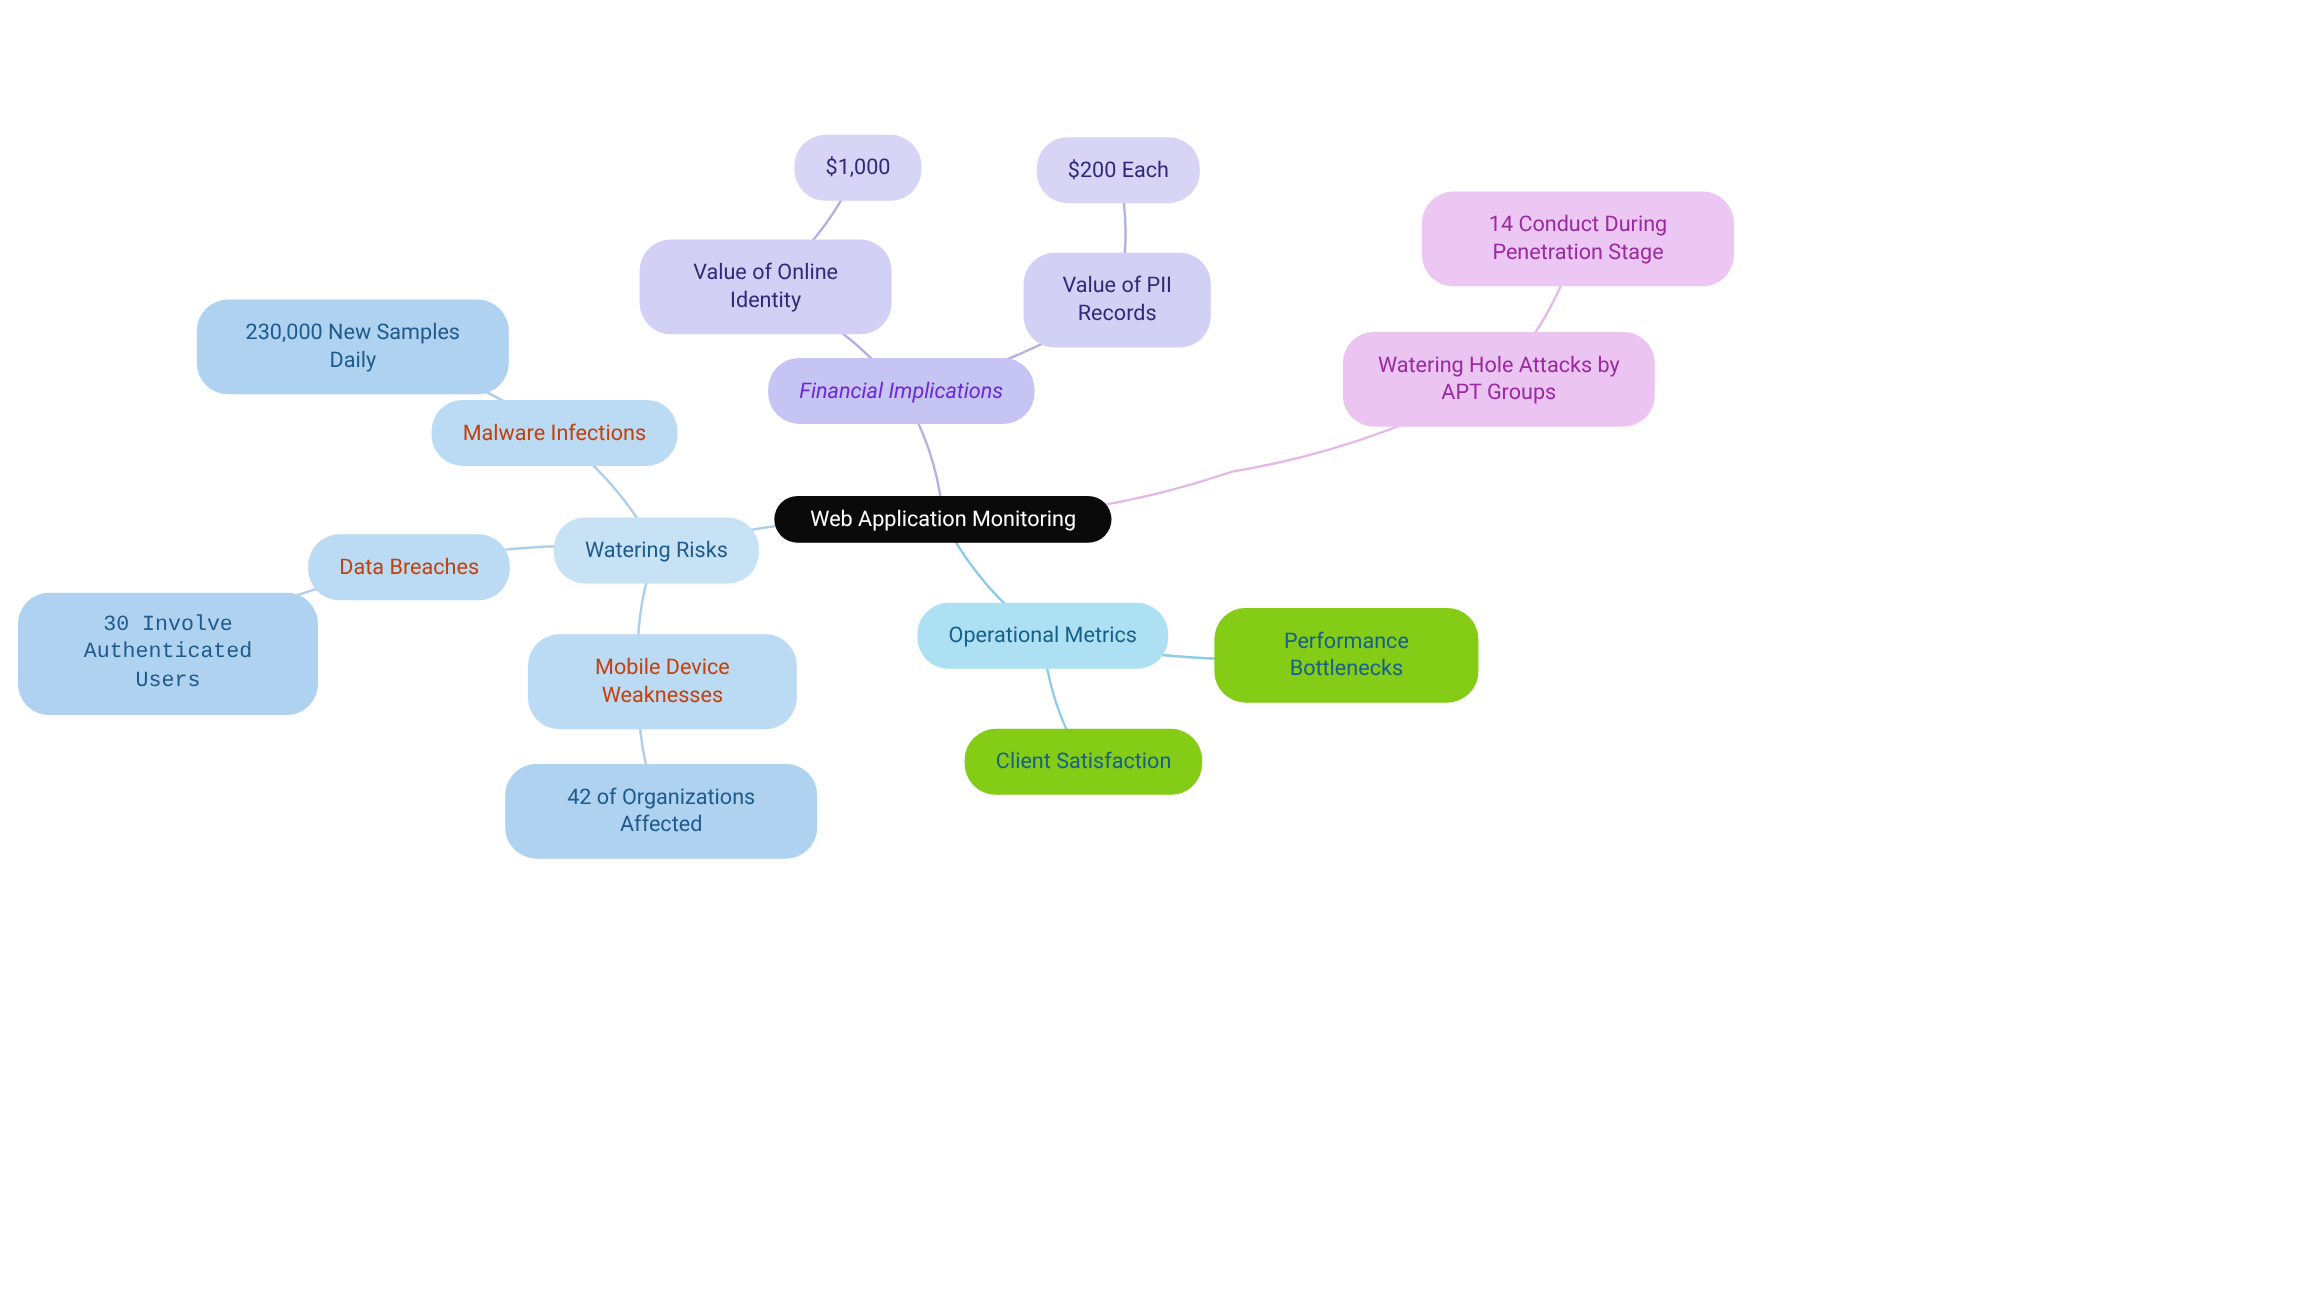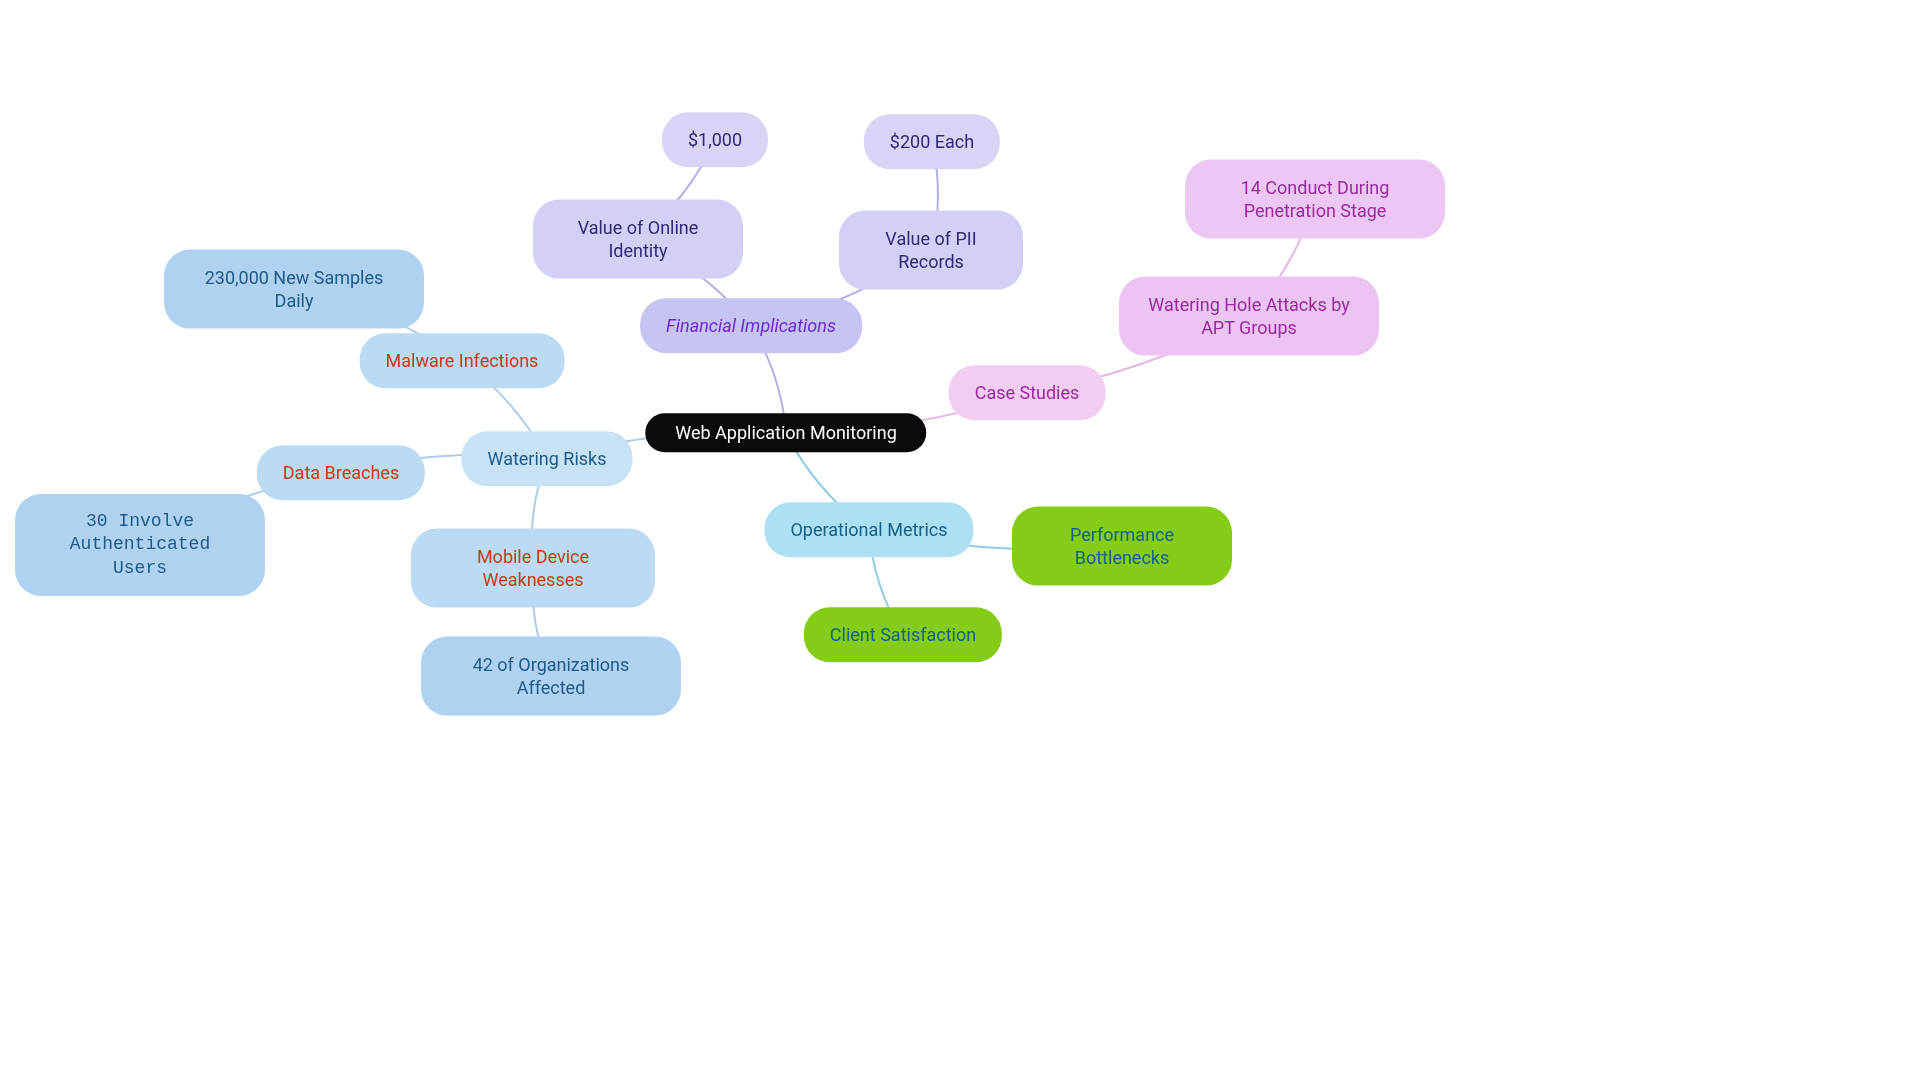--- a/index.html
+++ b/index.html
@@ -117,29 +117,28 @@
       <path d="M 1249 316 Q 1296.04 265.42 1315 199" stroke="#e3b8e6" stroke-width="2" fill="none"></path>
     </svg>
 
   <div class="node root" style="left:786px;top:433px;">Web Application Monitoring</div>
 
   <div class="node blue-l1" style="left:547px;top:459px;">Watering Risks</div>
   <div class="node blue-l2" style="left:341px;top:473px;">Data Breaches</div>
   <div class="node blue-l3" style="left:140px;top:545px;width:250px;font-family:Liberation Mono, monospace;">30 Involve Authenticated Users</div>
   <div class="node blue-l2" style="left:462px;top:361px;">Malware Infections</div>
   <div class="node blue-l3" style="left:294px;top:289px;width:260px;">230,000 New Samples Daily</div>
-  <div class="node blue-l2" style="left:533px;top:568px;width:244px;">Mobile Device Weaknesses</div>
+  <div class="node blue-l2" style="left:552px;top:568px;width:224px;">Mobile Device Weaknesses</div>
   <div class="node blue-l3" style="left:551px;top:676px;width:260px;">42 of Organizations Affected</div>
 
   <div class="node purple-l1" style="left:751px;top:326px;">Financial Implications</div>
   <div class="node purple-l2" style="left:638px;top:239px;width:210px;">Value of Online Identity</div>
   <div class="node purple-l3" style="left:715px;top:140px;">$1,000</div>
-  <div class="node purple-l2" style="left:931px;top:250px;width:184px;">Value of PII Records</div>
+  <div class="node purple-l2" style="left:931px;top:250px;width:156px;">Value of PII Records</div>
   <div class="node purple-l3" style="left:932px;top:142px;">$200 Each</div>
 
   <div class="node cyan-l1" style="left:869px;top:530px;">Operational Metrics</div>
   <div class="node cyan-l2" style="left:1122px;top:546px;width:220px;">Performance Bottlenecks</div>
   <div class="node cyan-l2" style="left:903px;top:635px;">Client Satisfaction</div>
 
-  <div class="node pink-l1" style="left:1027px;top:393px;">Case Studies</div>
   <div class="node pink-l2" style="left:1249px;top:316px;width:260px;">Watering Hole Attacks by APT Groups</div>
   <div class="node pink-l3" style="left:1315px;top:199px;width:260px;">14 Conduct During Penetration Stage</div>
 </div>
 
 </body></html>

